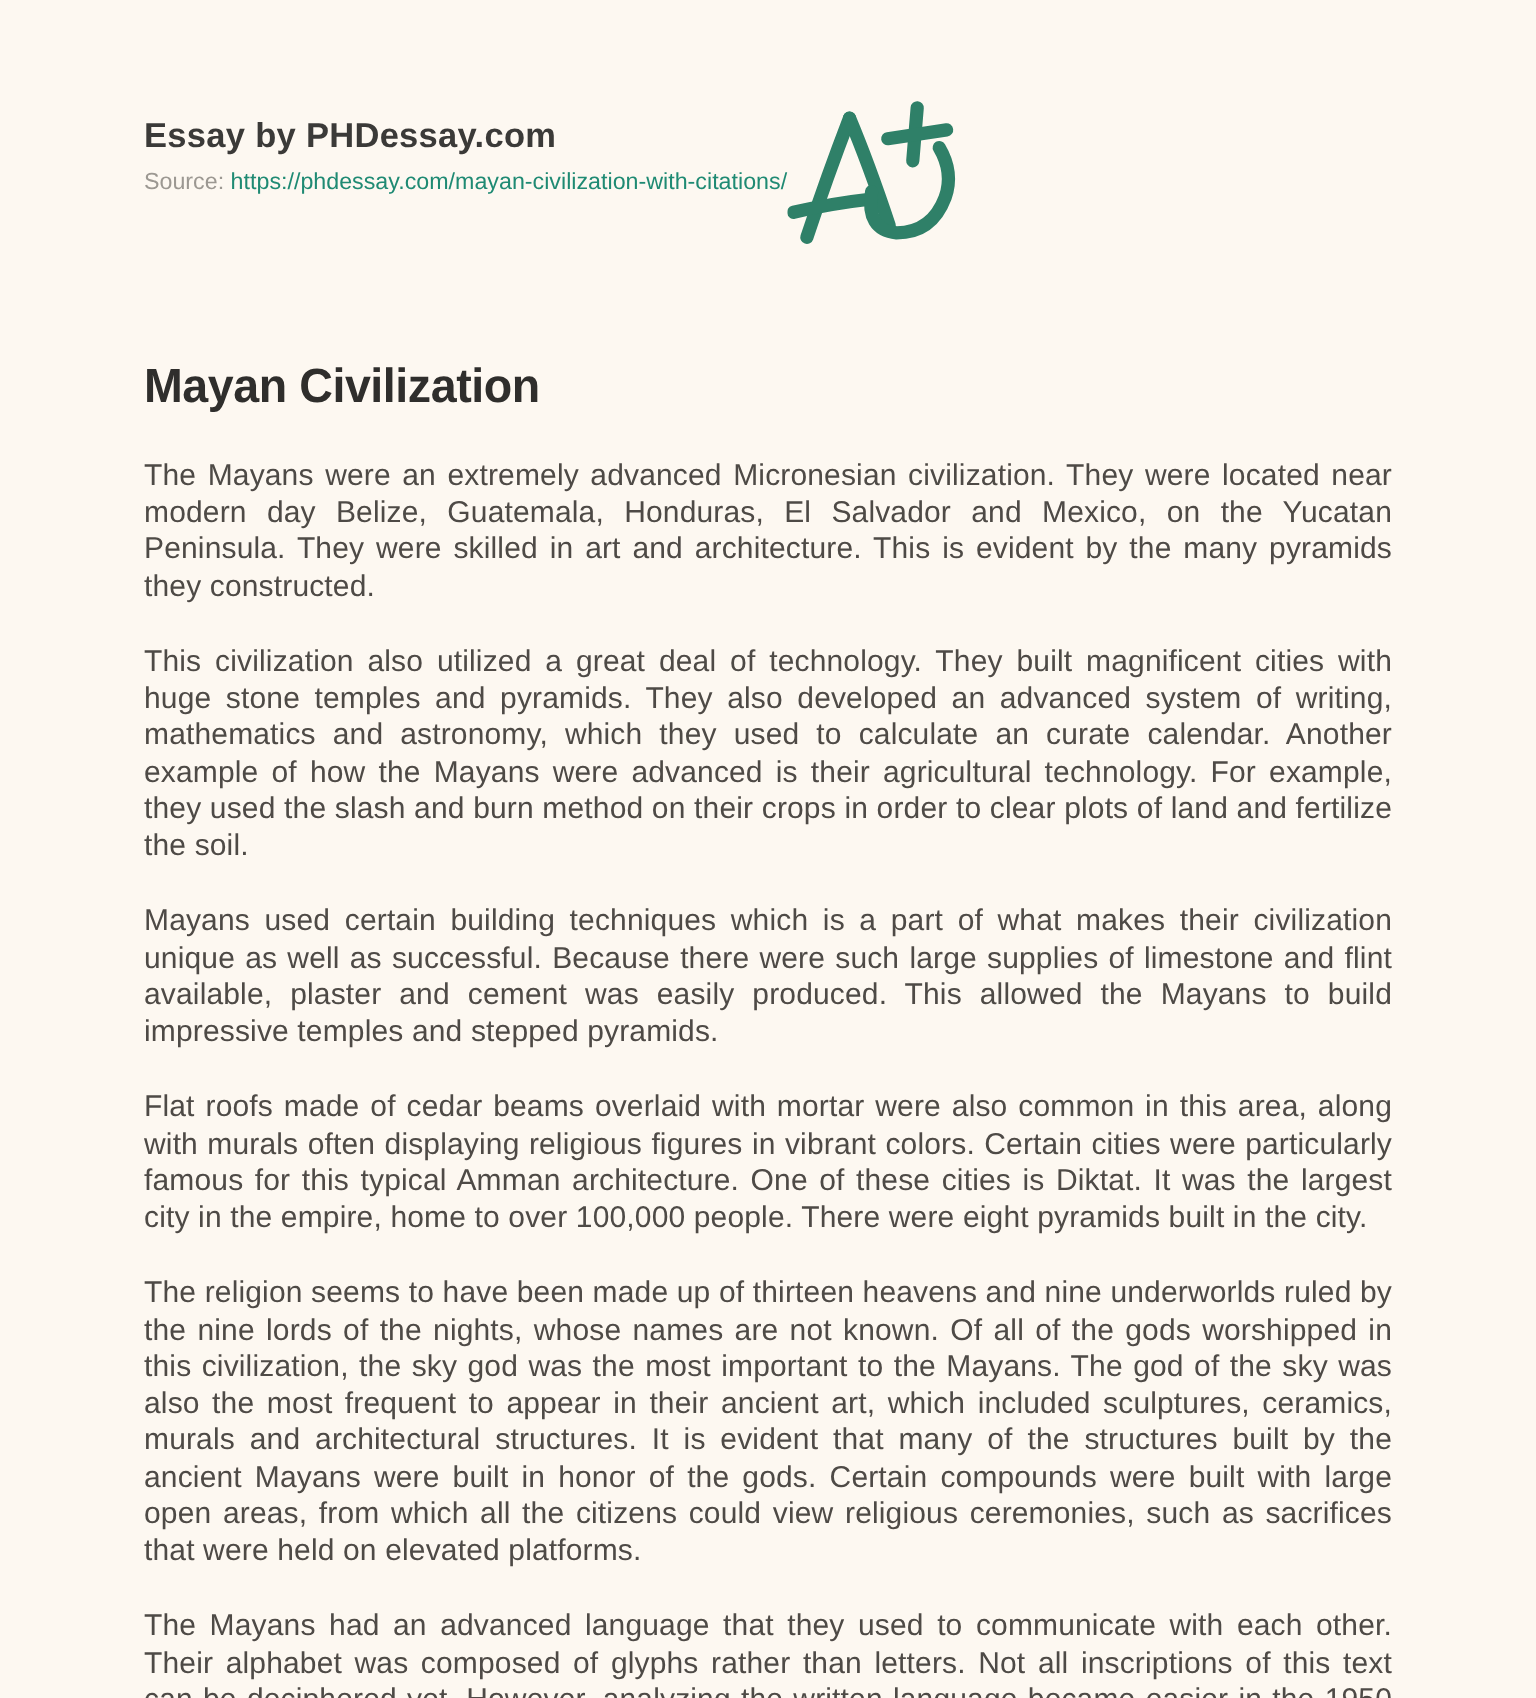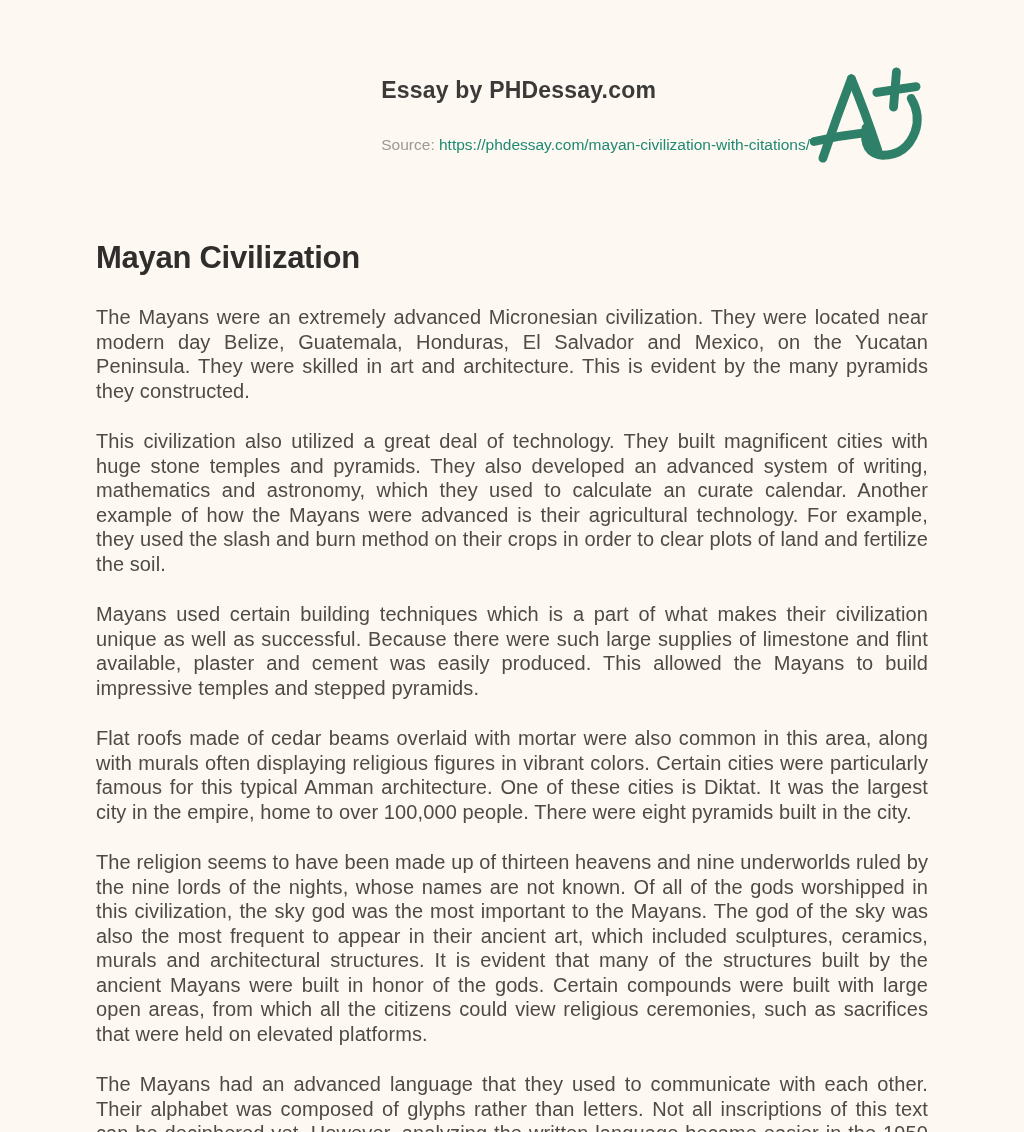--- a/index.html
+++ b/index.html
@@ -14,33 +14,33 @@
     -webkit-font-smoothing: antialiased;
   }
   .page {
     box-sizing: border-box;
     width: 1024px;
     min-height: 1132px;
     padding: 78px 96px 40px 96px;
   }
   .header-row {
     display: flex;
-    justify-content: flex-end;
+    justify-content: flex-start;
     align-items: flex-start;
   }
   .byline {
     font-size: 23px;
     font-weight: 700;
     color: #3B3A38;
     letter-spacing: 0.2px;
     margin: 0;
     line-height: 1.1;
   }
   .source-line {
-    margin-top: 32px;
+    margin-top: 9px;
     font-size: 15.5px;
     line-height: 1.3;
   }
   .source-label {
     color: #9C9892;
   }
   .source-link {
     color: #1F8A73;
     text-decoration: none;
   }

